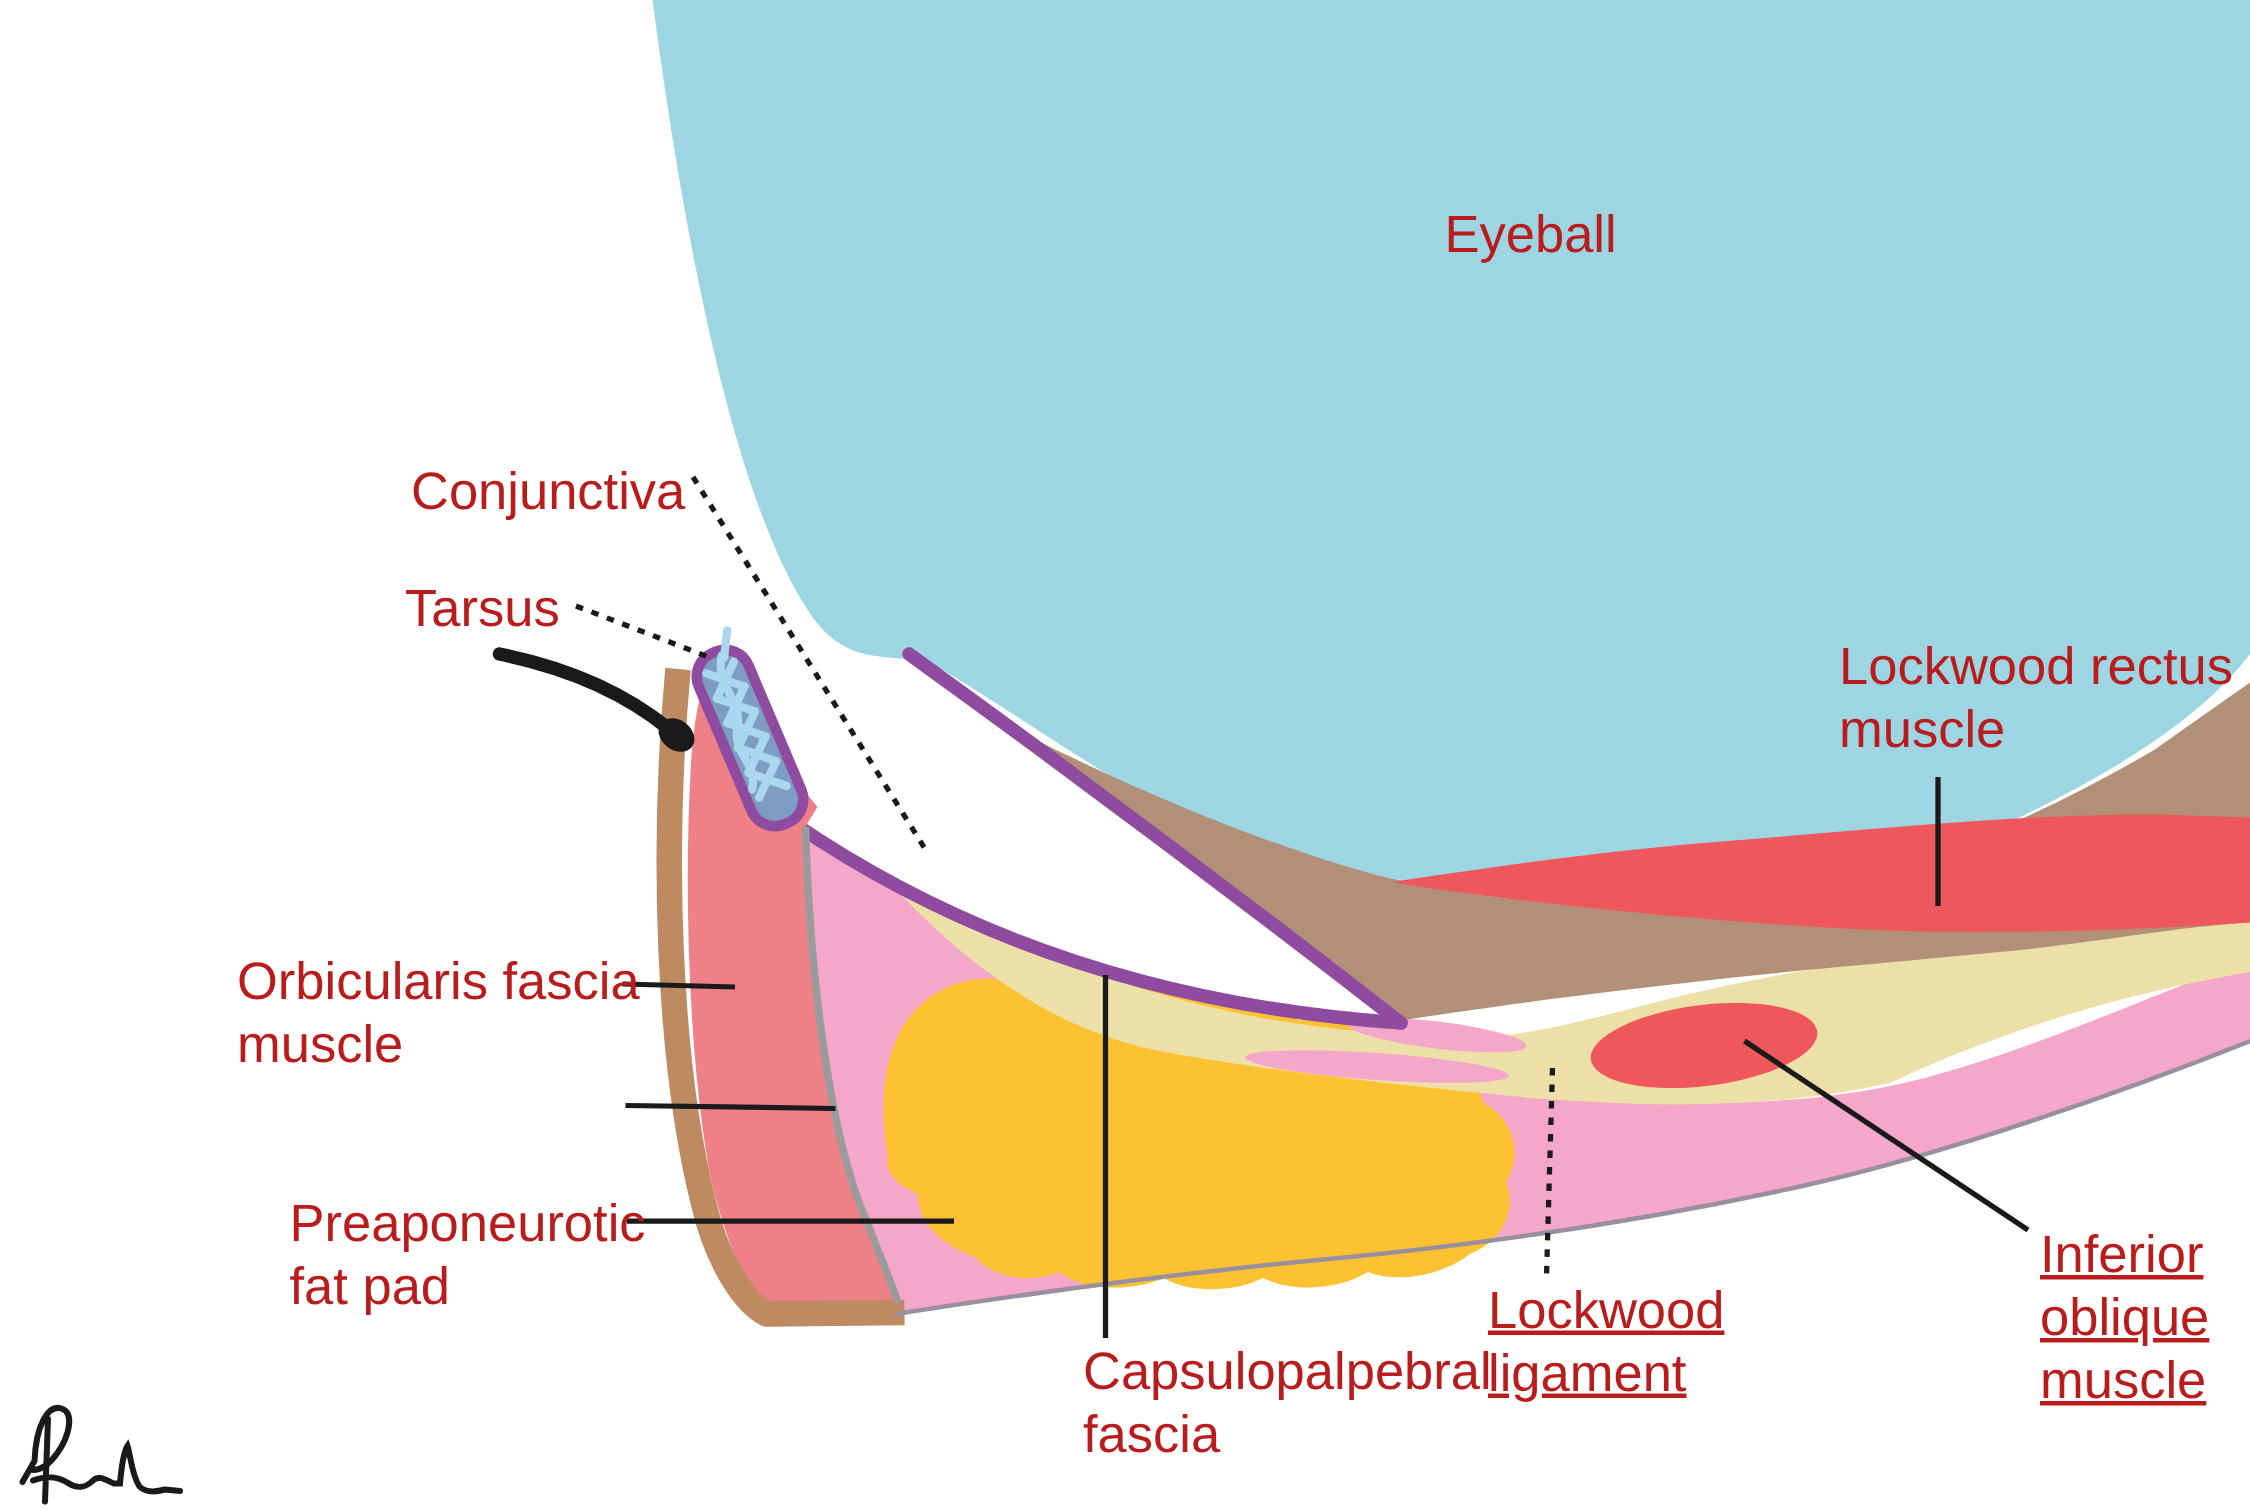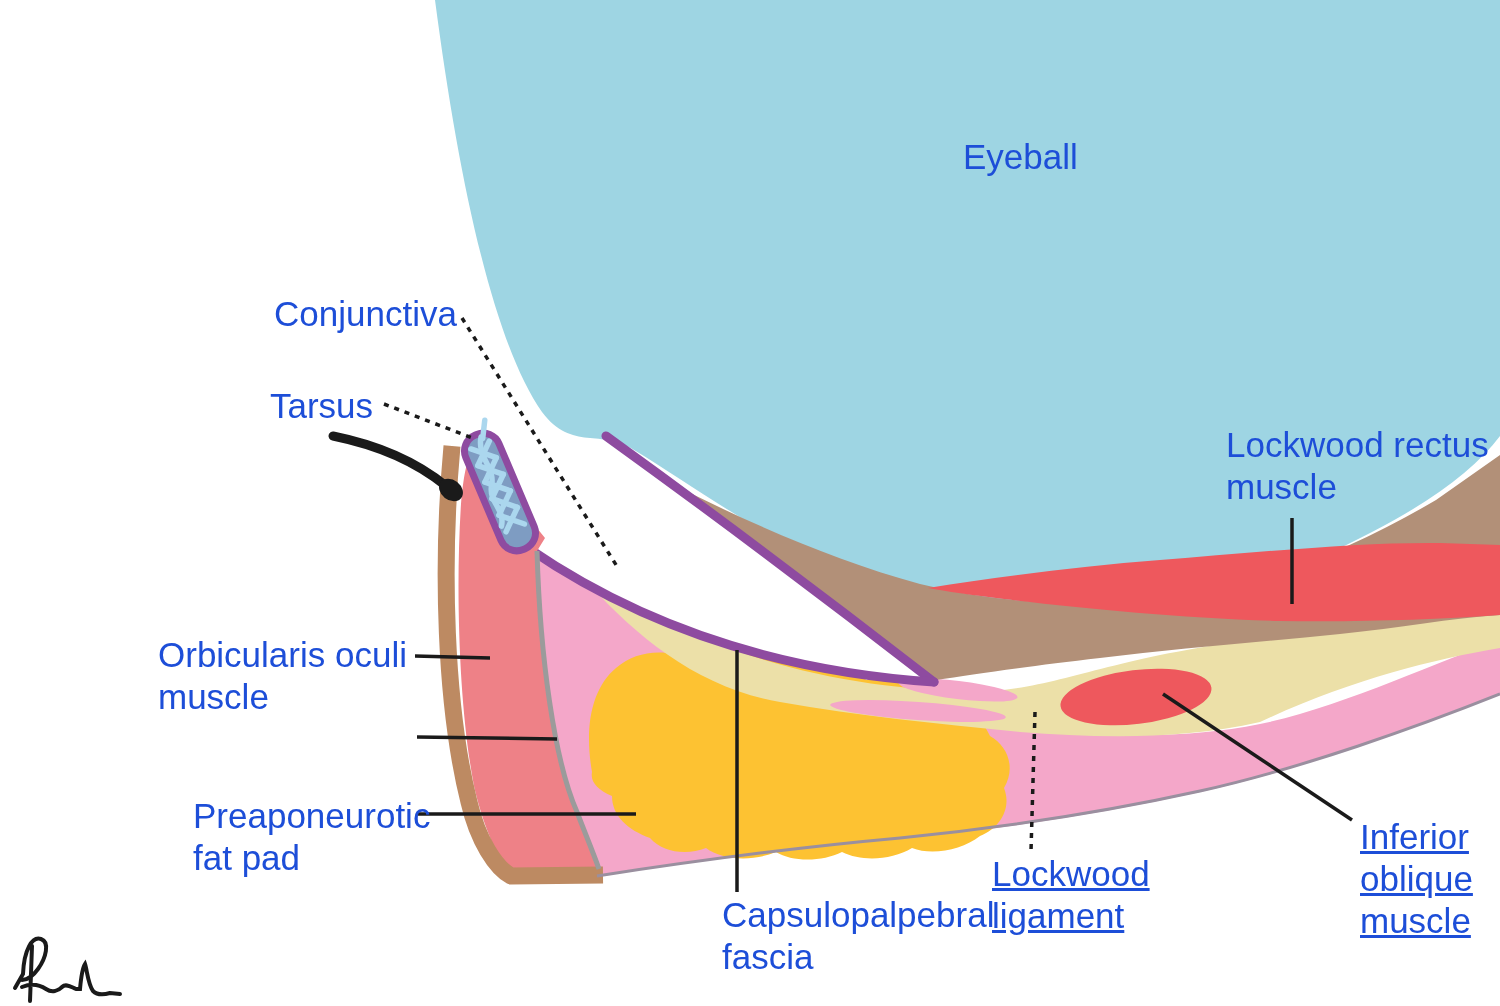--- a/index.html
+++ b/index.html
@@ -1,22 +1,22 @@
 <!DOCTYPE html>
 <html><head>
 <meta charset="utf-8">
 <style>
   html,body{margin:0;padding:0;background:#fff;}
   #stage{position:relative;width:1500px;height:1006px;background:#fff;overflow:hidden;
          font-family:"Liberation Sans",sans-serif;}
   #diagram-svg{position:absolute;left:0;top:0;}
-  .lbl{position:absolute;font-size:35px;line-height:1.2;color:#1d4ed8;
+  .lbl{position:absolute;font-size:35px;line-height:1.2;color:#b91c1c;
        white-space:pre-line;letter-spacing:0px;}
   #lbl-eyeball{left:963px;top:136px;}
-  #lbl-conjunctiva{left:274px;top:293px;}
+  #lbl-conjunctiva{left:274px;top:307px;}
   #lbl-tarsus{left:270px;top:385px;}
   #lbl-orbicularis{left:158px;top:634px;}
   #lbl-orbital-septum{left:167px;top:715px;}
   #lbl-preaponeurotic{left:164px;top:795px;margin-left:29px;}
   #lbl-capsulopalpebral{left:678px;top:894px;margin-left:44px;}
   #lbl-lockwood{left:992px;top:853px;text-decoration:underline;}
   #lbl-inferior-rectus{left:1226px;top:424px;}
   #lbl-inferior-oblique{left:1360px;top:816px;text-decoration:underline;}
 </style>
 </head>
@@ -115,21 +115,21 @@
     <path fill="none" stroke-width="4" stroke-linecap="round" d="M15,988 L23,974 C24,950 32,936 41,939 C50,942 46,958 38,969
              C33,976 27,980 22,980 M32,946 L30,1001
              M22,987 C32,983 40,985 46,989 C52,993 58,991 62,987
              C66,983 71,987 76,989 L80,989 C81,978 83,967 85,964
              C87,970 88,984 93,991 C97,995 103,995 110,993 L120,994" stroke="#1a1a1a"></path>
   </svg>
 
   <div class="lbl" id="lbl-eyeball">Eyeball</div>
   <div class="lbl" id="lbl-conjunctiva">Conjunctiva</div>
   <div class="lbl" id="lbl-tarsus">Tarsus</div>
-  <div class="lbl" id="lbl-orbicularis">Orbicularis oculi
+  <div class="lbl" id="lbl-orbicularis">Orbicularis fascia
 muscle</div>
   <div class="lbl" id="lbl-preaponeurotic">Preaponeurotic
 fat pad</div>
   <div class="lbl" id="lbl-capsulopalpebral">Capsulopalpebral
 fascia</div>
   <div class="lbl" id="lbl-lockwood">Lockwood
 ligament</div>
   <div class="lbl" id="lbl-inferior-rectus">Lockwood rectus
 muscle</div>
   <div class="lbl" id="lbl-inferior-oblique">Inferior

